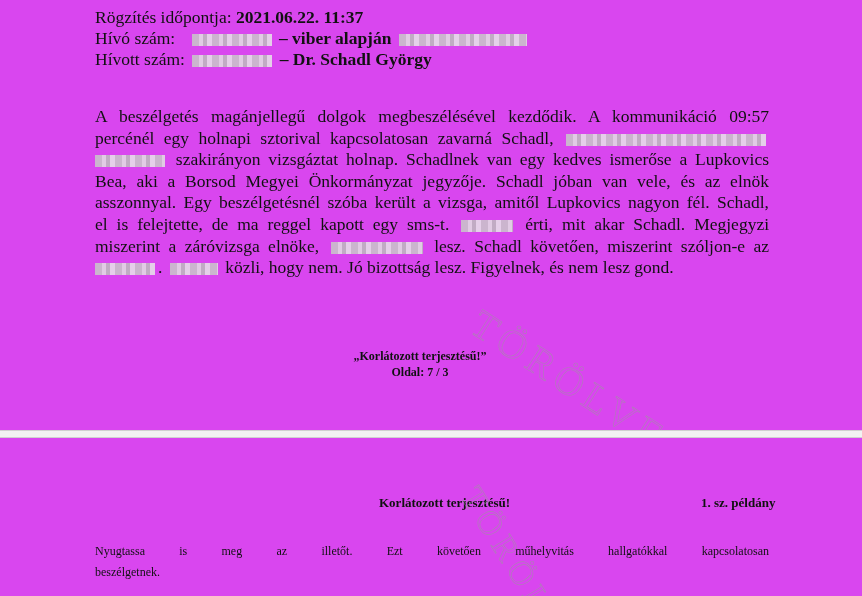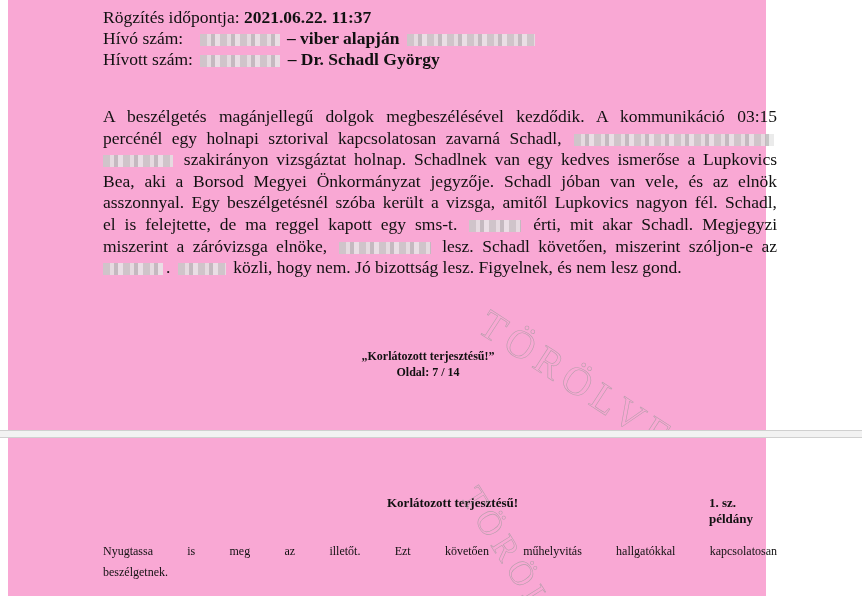--- a/index.html
+++ b/index.html
@@ -1,21 +1,21 @@
 <!DOCTYPE html>
 <html><head>
   <meta charset="utf-8">
   <style>
     html, body { margin: 0; padding: 0; }
     body {
       width: 862px; height: 596px; overflow: hidden;
       background: #ffffff; position: relative;
       font-family: "Liberation Serif", serif; color: #111;
     }
-    .page { position: absolute; left: 8px; width: 758px; background: #f9a8d4; }
+    .page { position: absolute; left: 0; width: 862px; background: #d946ef; }
     .page1 { top: 0; height: 430px; }
     .page2 { top: 438px; height: 158px; }
     .divider {
       position: absolute; left: 0; top: 430px; width: 862px; height: 6px;
       background: #f2f2f2; border-top: 1px solid #d0d0d0; border-bottom: 1px solid #d0d0d0;
     }
     .meta { position: absolute; left: 95px; top: 7px; font-size: 17.5px; line-height: 21px; }
     .meta-line { white-space: nowrap; }
     .b { font-weight: bold; }
     .redact {
@@ -64,33 +64,33 @@
       <span class="redact" style="width:128px"></span>
     </div>
     <div class="meta-line">
       <span>Hívott szám:</span>
       <span class="redact" style="width:80px"></span>
       <span class="b">– Dr. Schadl György</span>
     </div>
   </div>
 
   <div class="body-text" style="width:674px;">
-    <span class="para-line">A beszélgetés magánjellegű dolgok megbeszélésével kezdődik. A kommunikáció 03:15</span>
+    <span class="para-line">A beszélgetés magánjellegű dolgok megbeszélésével kezdődik. A kommunikáció 09:57</span>
     <span class="para-line"><span>percénél egy holnapi sztorival kapcsolatosan zavarná Schadl,</span> <span class="redact" style="width:200px"></span></span>
     <span class="para-line"><span class="redact" style="width:70px;margin-left:0"></span> <span>szakirányon vizsgáztat holnap. Schadlnek van egy kedves ismerőse a Lupkovics</span></span>
     <span class="para-line">Bea, aki a Borsod Megyei Önkormányzat jegyzője. Schadl jóban van vele, és az elnök</span>
     <span class="para-line">asszonnyal. Egy beszélgetésnél szóba került a vizsga, amitől Lupkovics nagyon fél.  Schadl,</span>
     <span class="para-line"><span>el is felejtette, de ma reggel kapott egy sms-t.</span> <span class="redact" style="width:52px"></span> <span>érti, mit akar Schadl.  Megjegyzi</span></span>
     <span class="para-line"><span>miszerint a záróvizsga elnöke,</span> <span class="redact" style="width:92px"></span> <span>lesz. Schadl követően, miszerint szóljon-e az</span></span>
     <span class="para-line last"><span class="redact" style="width:60px;margin-left:0"></span>. <span class="redact" style="width:48px"></span> <span>közli, hogy nem. Jó bizottság lesz. Figyelnek, és nem lesz gond.</span></span>
   </div>
 
   <div class="footer-center">
     <div>„Korlátozott terjesztésű!”</div>
-    <div>Oldal: 7 / 14</div>
+    <div>Oldal: 7 / 3</div>
   </div>
 
   <div class="stamp">TÖRÖLVE</div>
 </div>
 
 <div class="divider"></div>
 
 <div class="page page2">
   <div class="p2-header p2-left">Korlátozott terjesztésű!</div>
   <div class="p2-header p2-right">1. sz. példány</div>

